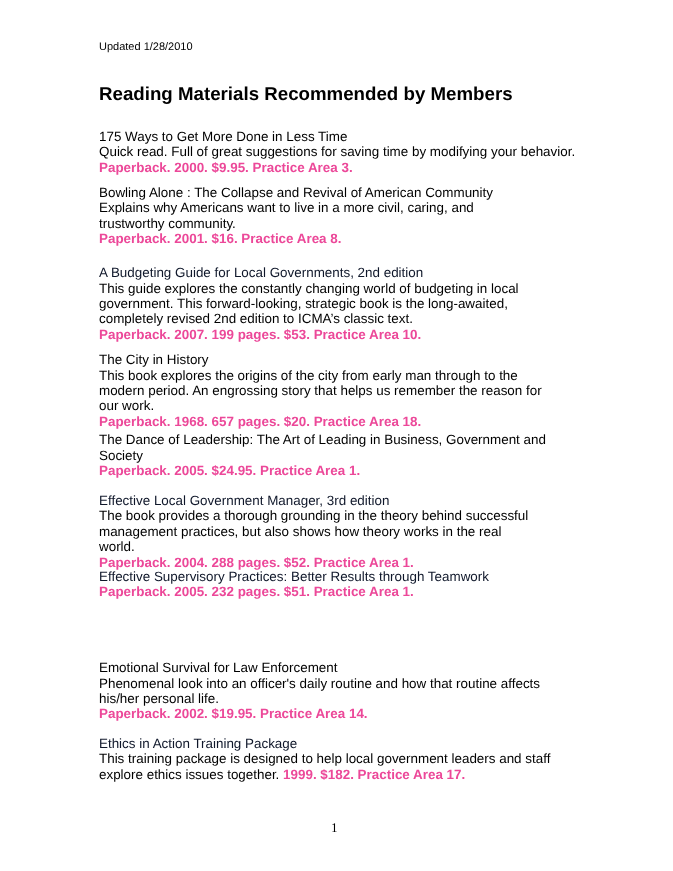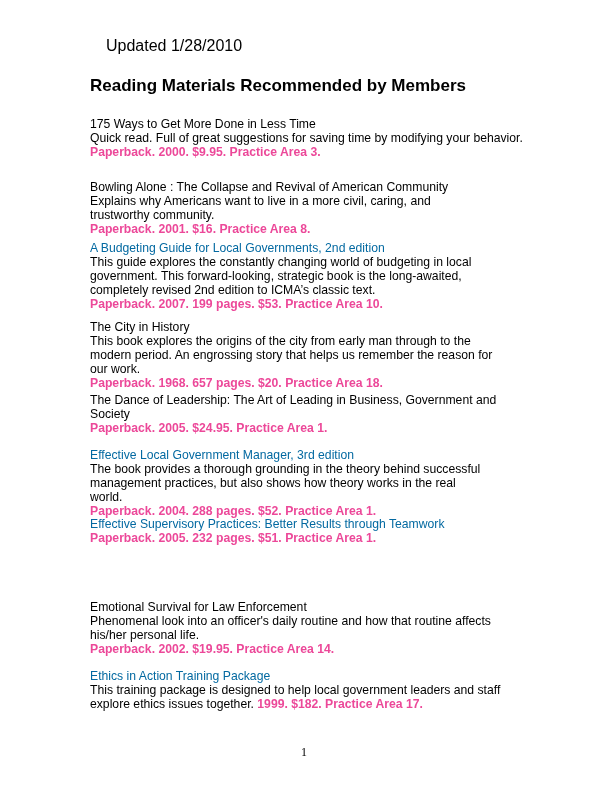--- a/index.html
+++ b/index.html
@@ -1,40 +1,40 @@
 <!DOCTYPE html>
 <html><head>
   <meta charset="utf-8">
   <style>
     html, body { margin: 0; padding: 0; background: #ffffff; }
     body { width: 612px; height: 792px; position: relative; overflow: hidden;
            font-family: "Liberation Sans", sans-serif; color: #000; }
     .page { position: absolute; left: 90px; top: 0; width: 440px; }
-    .updated { position: absolute; top: 37px; left: 0; font-size: 16px; margin-left: 16px; }
+    .updated { position: absolute; top: 37px; left: 0; font-size: 10px; }
     .title { position: absolute; top: 76px; left: 0; font-size: 17px; font-weight: bold; white-space: nowrap; }
     .entry { position: absolute; left: 0; width: 440px; font-size: 12.2px; line-height: 14px; }
     .entry .etitle { font-weight: normal; }
-    .entry .etitle.link { color: #0369a1; }
+    .entry .etitle.link { color: #0f172a; }
     .entry .meta { color: #ec4899; font-weight: bold; }
     .pagenum { position: absolute; top: 745px; left: 301px; font-family: "Liberation Serif", serif; font-size: 12px; }
   </style>
 </head>
 <body>
 
 <div class="page">
   <div class="updated">Updated 1/28/2010</div>
   <div class="title">Reading Materials Recommended by Members</div>
 
   <div class="entry" style="top:117px">
     <div class="etitle">175 Ways to Get More Done in Less Time</div>
     <div>Quick read. Full of great suggestions for saving time by modifying your behavior.</div>
     <div class="meta">Paperback. 2000. $9.95. Practice Area 3.</div>
   </div>
 
-  <div class="entry" style="top:180px">
+  <div class="entry" style="top:168px">
     <div class="etitle">Bowling Alone : The Collapse and Revival of American Community</div>
     <div style="width:400px">Explains why Americans want to live in a more civil, caring, and trustworthy community.</div>
     <div class="meta">Paperback. 2001. $16. Practice Area 8.</div>
   </div>
 
   <div class="entry" style="top:241px">
     <a class="etitle link" style="display:block;text-decoration:none">A Budgeting Guide for Local Governments, 2nd edition</a>
     <div style="width:420px">This guide explores the constantly changing world of budgeting in local government. This forward-looking, strategic book is the long-awaited, completely revised 2nd edition to ICMA’s classic text.</div>
     <div class="meta">Paperback. 2007. 199 pages. $53. Practice Area 10.</div>
   </div>

